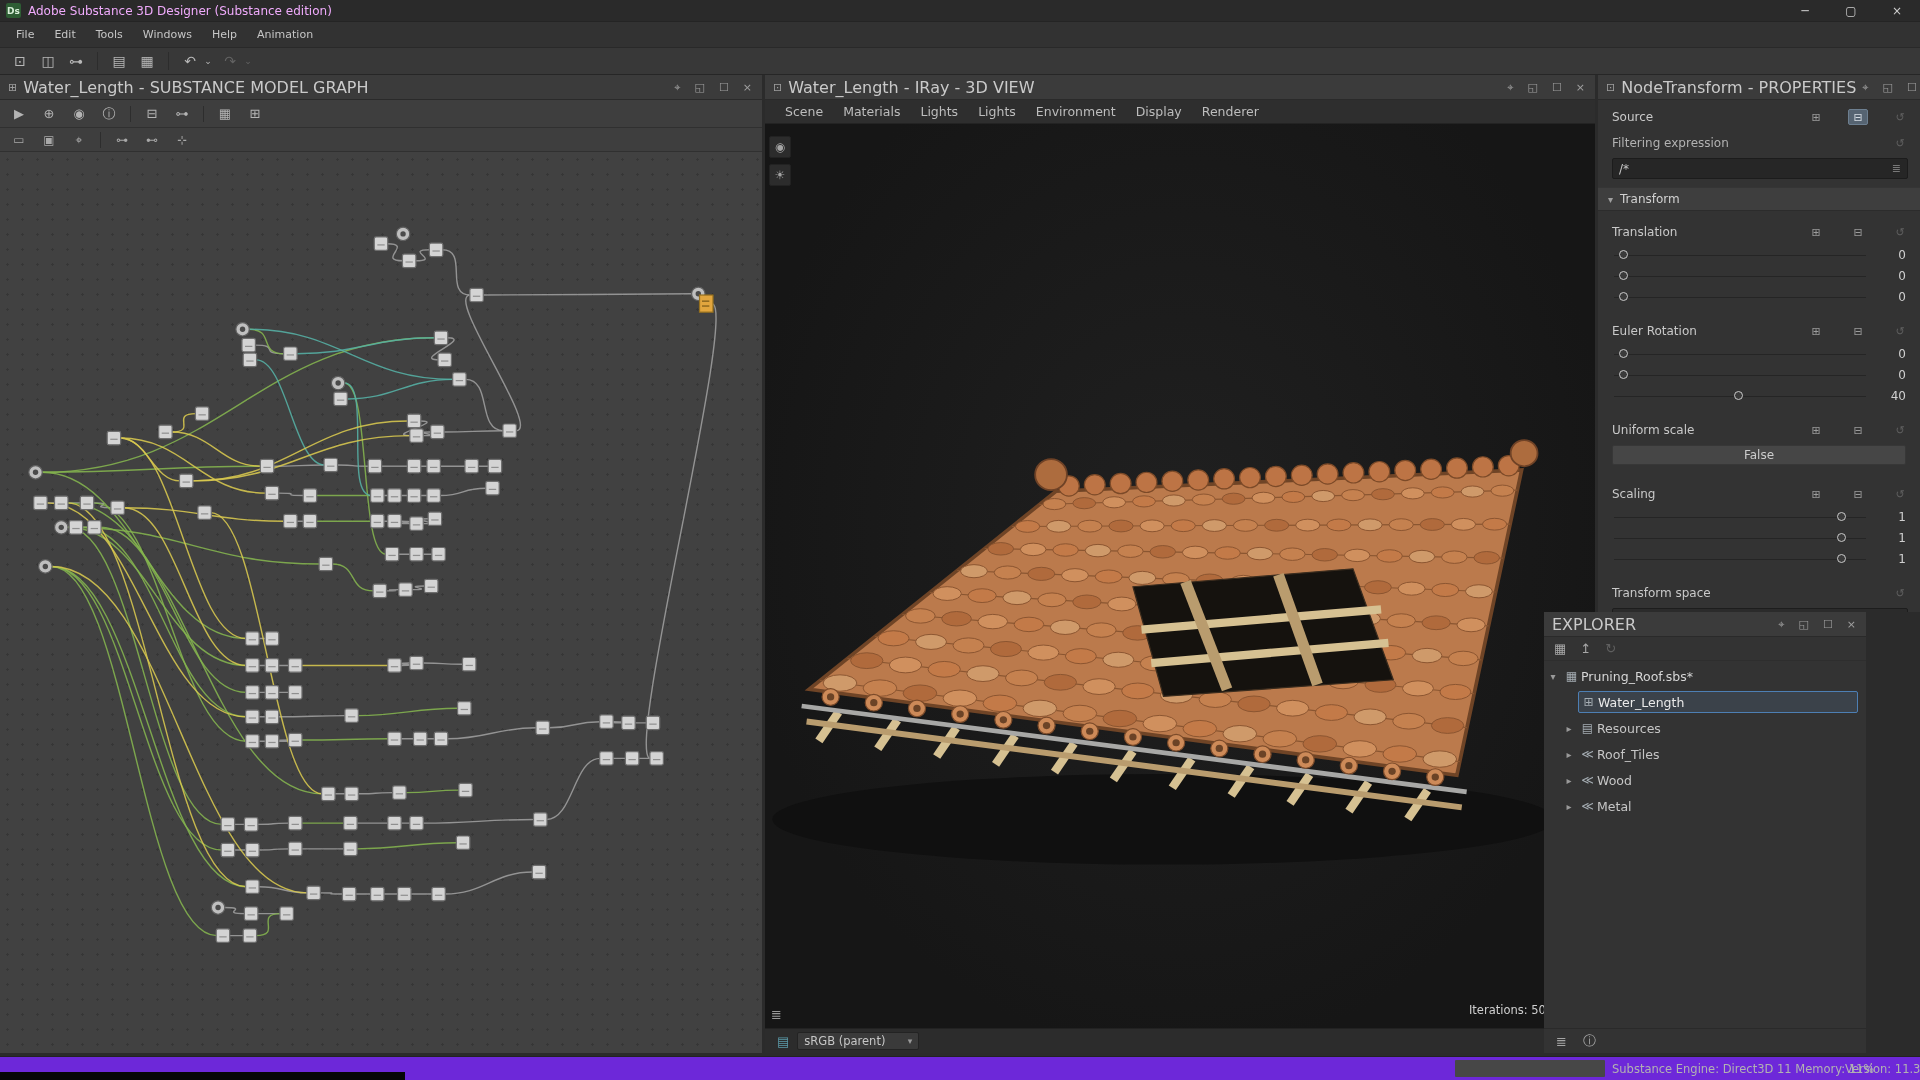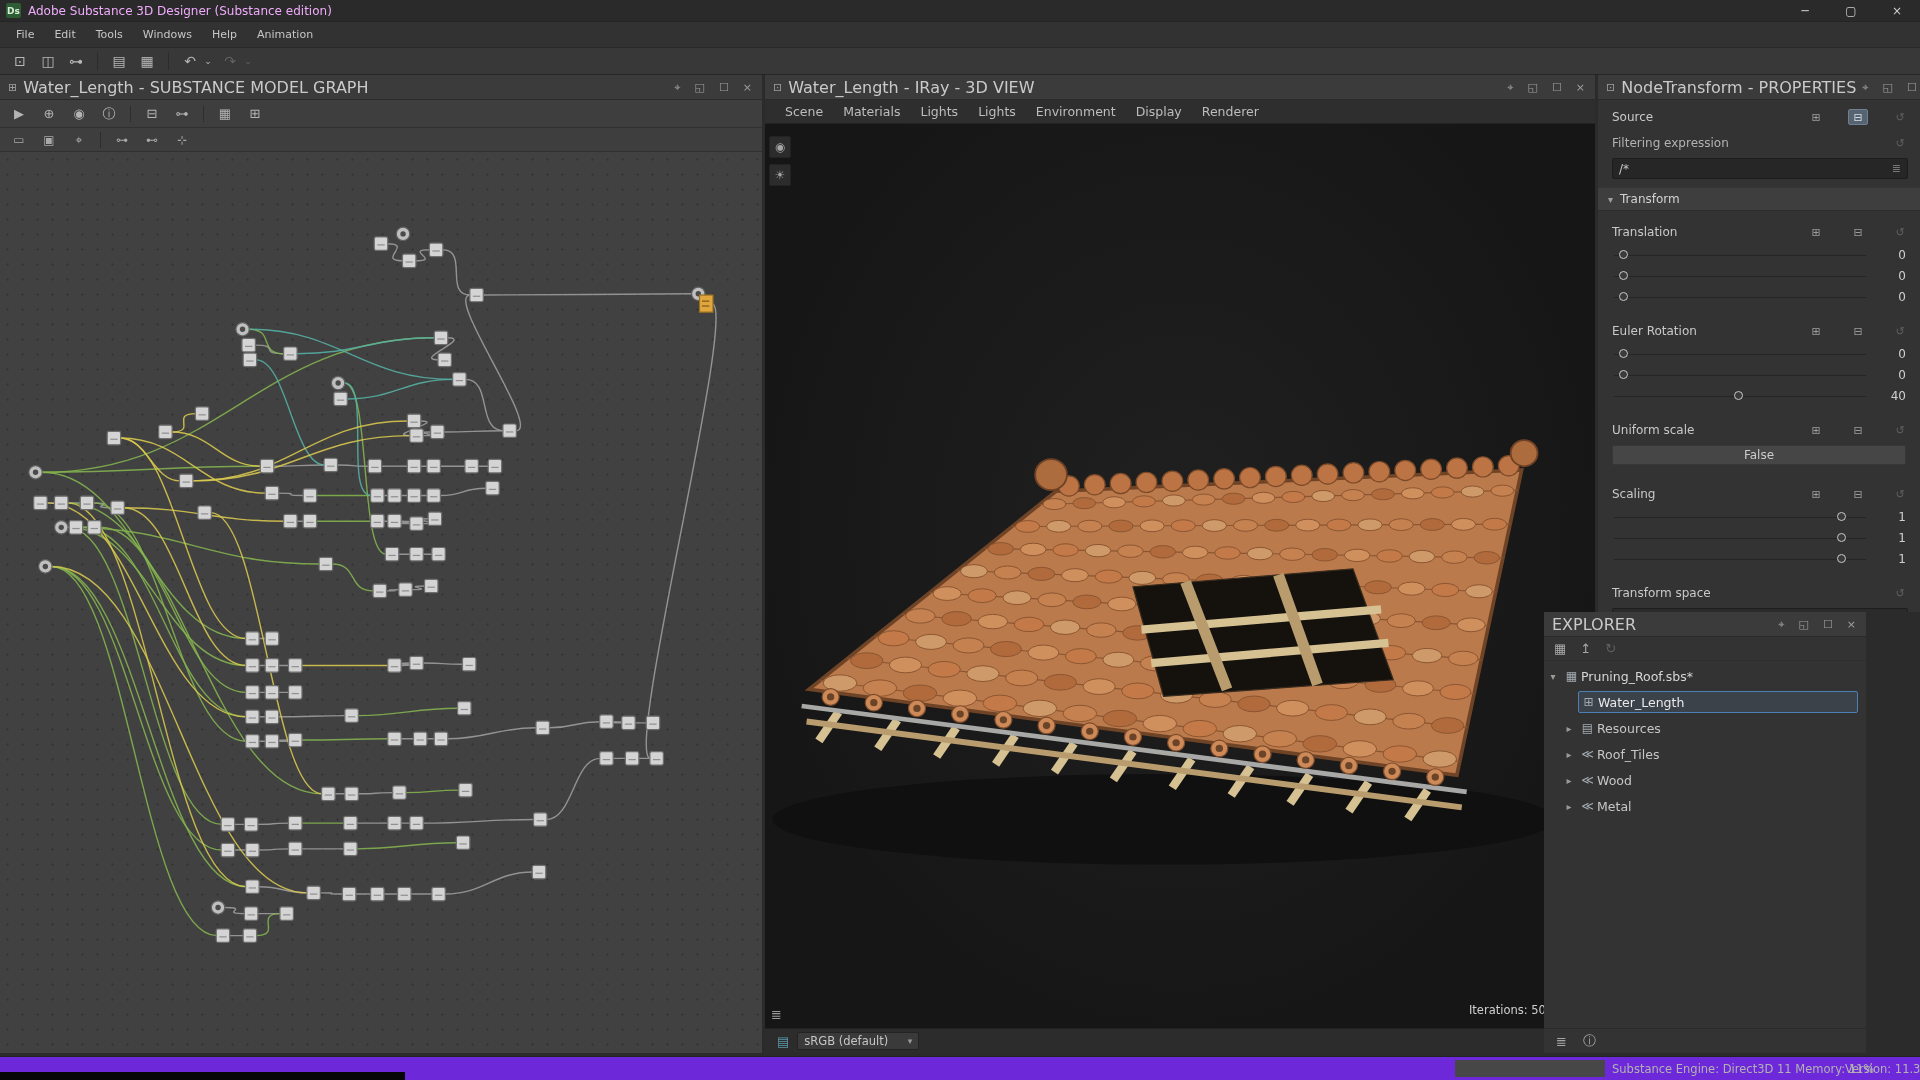--- a/index.html
+++ b/index.html
@@ -778,21 +778,21 @@
       <div class="side-tools">
           <span>◉</span>
           <span>☀</span>
         </div>
       <div class="iters">Iterations: 500/500</div>
       <span class="vtree">≣</span>
     </div>
     <div class="vbottom">
       <span class="layers">▤</span>
       <div class="cselect">
-        <span>sRGB (default)</span>
+        <span>sRGB (parent)</span>
         <span class="dcaret">▾</span>
       </div>
     </div>
   </div>
 
   <div class="panel" id="props-panel">
     <div class="phead">
       <span class="picon">⊡</span>
       <span class="ptitle">NodeTransform - PROPERTIES</span>
       <div class="pbtns">

